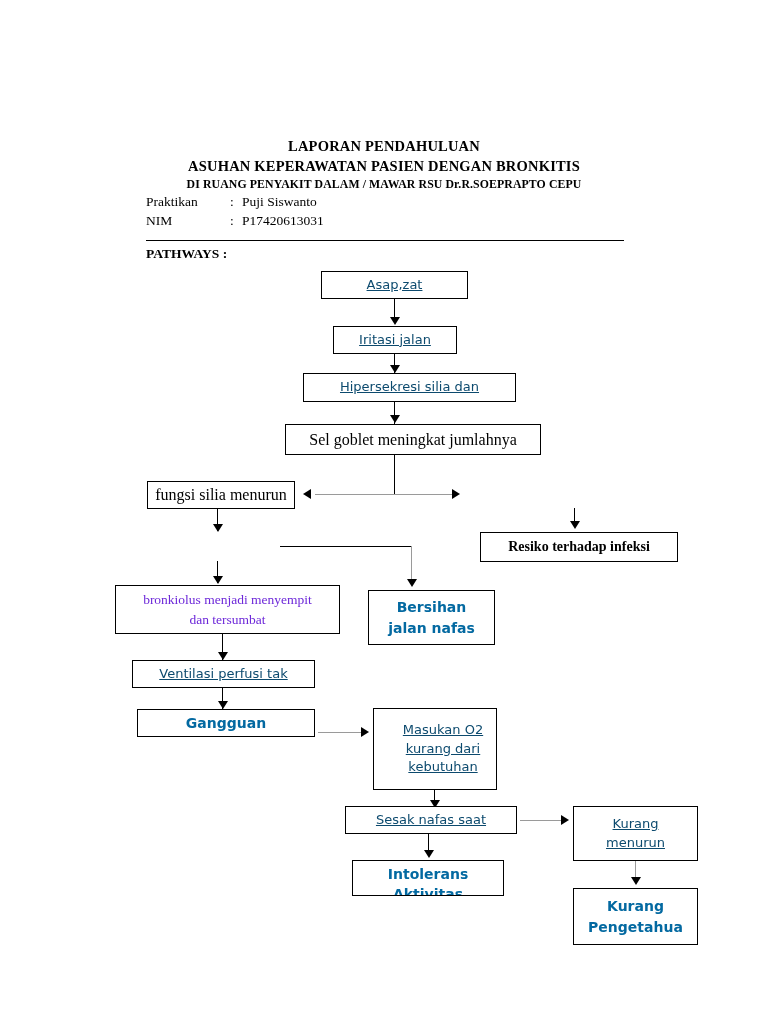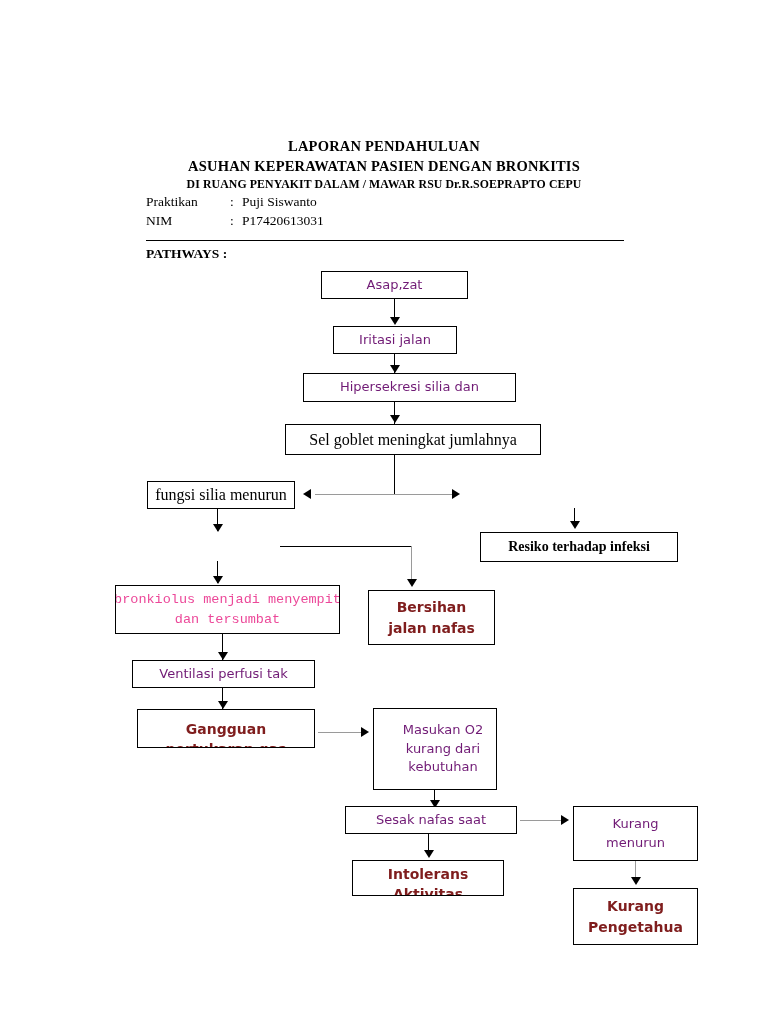--- a/index.html
+++ b/index.html
@@ -78,24 +78,24 @@
     flex-direction: column;
     align-items: center;
     justify-content: center;
     text-align: center;
     overflow: hidden;
     line-height: 1.45;
   }
   .box .ln { display: block; white-space: nowrap; }
 
   
-  .f-sans   { font-family: "DejaVu Sans", sans-serif; font-size: 13px; color: #701a75; }
-  .f-sans-b { font-family: "DejaVu Sans", sans-serif; font-size: 14px; font-weight: bold; color: #7f1d1d; }
+  .f-sans   { font-family: "DejaVu Sans", sans-serif; font-size: 13px; color: #0c4a6e; text-decoration: underline; }
+  .f-sans-b { font-family: "DejaVu Sans", sans-serif; font-size: 14px; font-weight: bold; color: #0369a1; }
   .f-serif  { font-family: Liberation Serif, serif; font-size: 16px; color: #000000; }
-  .f-serif-d{ font-family: Liberation Mono, monospace; font-size: 13.5px; color: #ec4899; }
+  .f-serif-d{ font-family: Liberation Serif, serif; font-size: 13.5px; color: #6d28d9; }
   .f-serif-b{ font-family: "Liberation Serif", serif; font-size: 14px; font-weight: bold; color: #000; }
 
   
   .vline {
     position: absolute;
     width: 0;
     border-left: 1.6px solid #000000;
   }
   .vline.thin { border-left: 1.2px solid #9a9a9a; }
   .hline {
@@ -209,21 +209,21 @@
 
   <div class="vline" style="left:222px; top:634px; height:26px;"></div>
   <div class="arrow-down" style="left:218px; top:652px;"></div>
 
   <div class="box" style="left:132px; top:660px; width:183px; height:28px;">
     <span class="ln f-sans">Ventilasi perfusi tak</span>
   </div>
   <div class="vline" style="left:222px; top:688px; height:21px;"></div>
   <div class="arrow-down" style="left:218px; top:701px;"></div>
 
-  <div class="box" style="left:137px; top:709px; width:178px; height:39px; justify-content:flex-start; padding-top:9px;">
+  <div class="box" style="left:137px; top:709px; width:178px; height:28px; justify-content:flex-start; padding-top:3px;">
     <span class="ln f-sans-b">Gangguan</span>
     <span class="ln f-sans-b">pertukaran gas</span>
   </div>
 
   <div class="hline thin" style="left:318px; top:732px; width:44px;"></div>
   <div class="arrow-right" style="left:361px; top:727px;"></div>
 
   <div class="box" style="left:373px; top:708px; width:124px; height:82px;padding-left:16px;">
     <span class="ln f-sans">Masukan  O2</span>
     <span class="ln f-sans">kurang dari</span>

